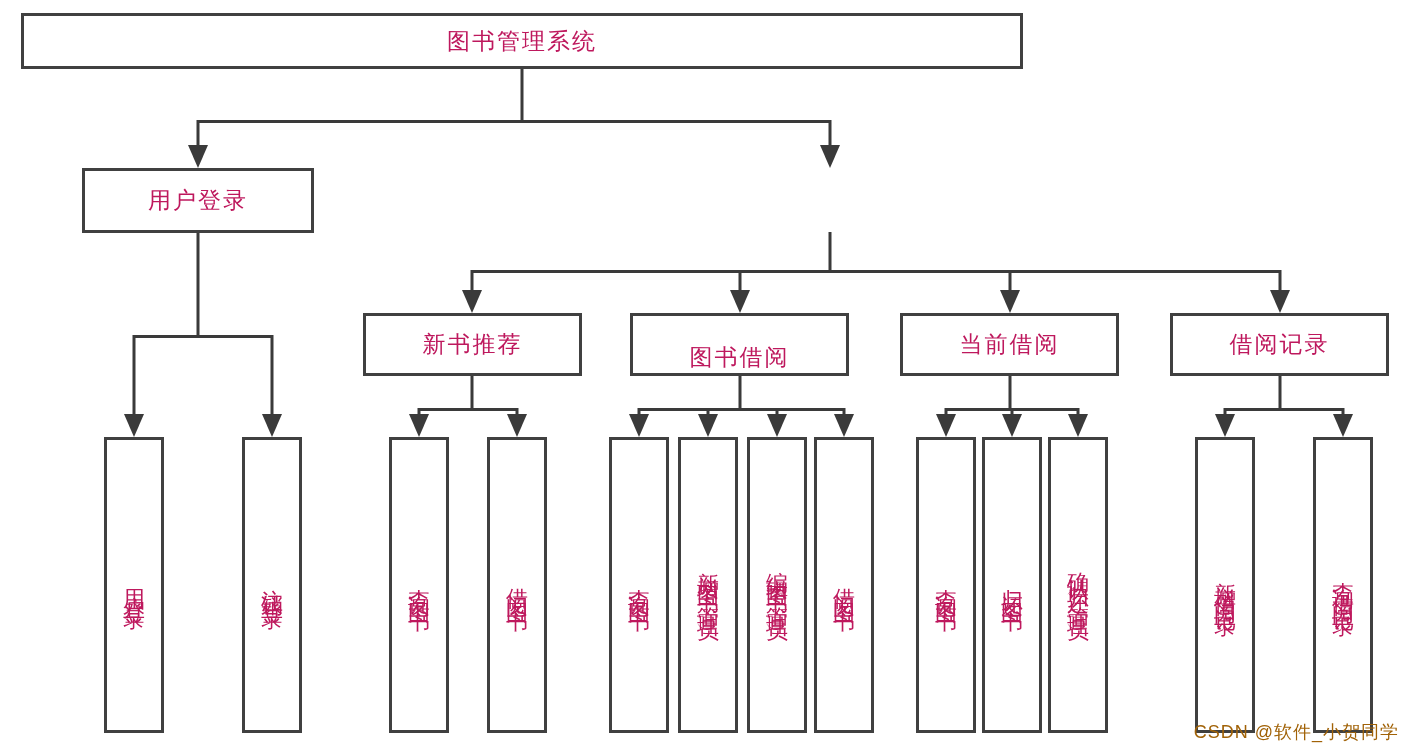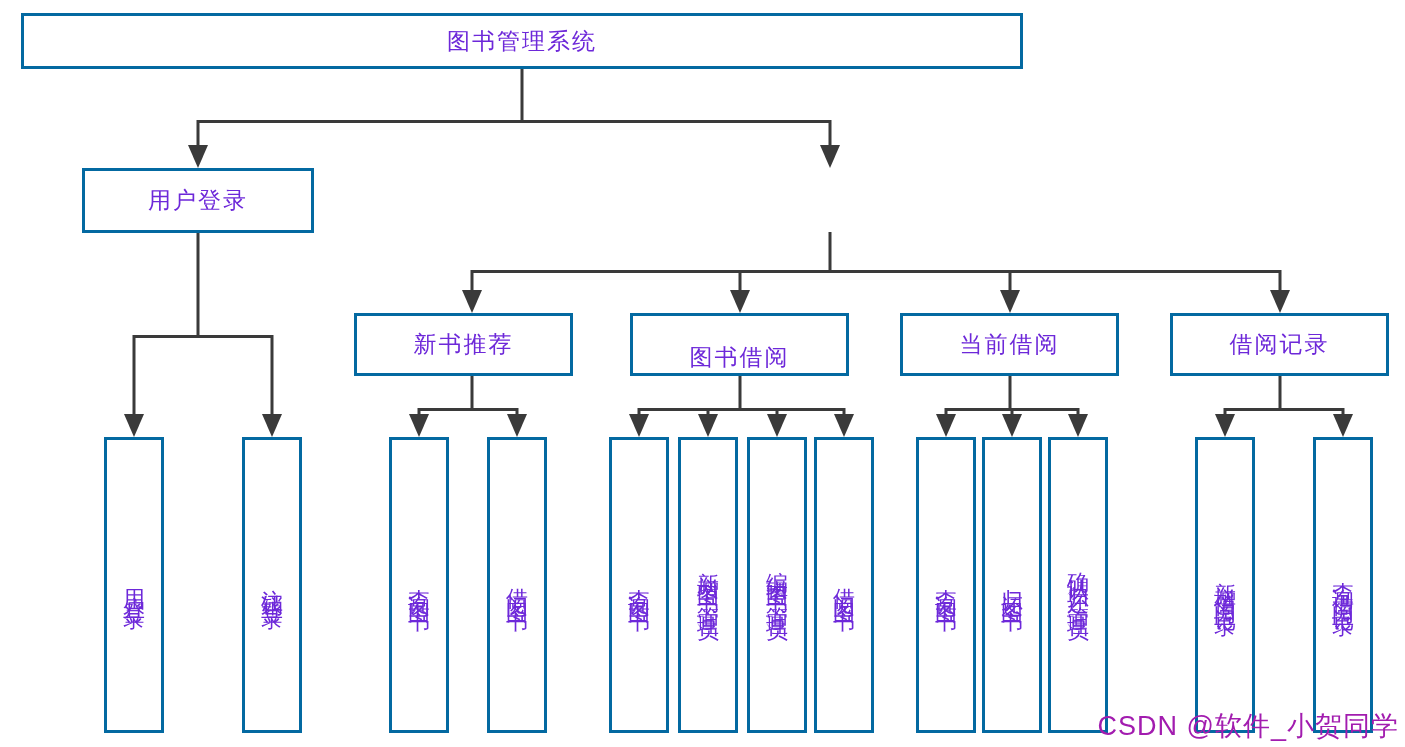--- a/index.html
+++ b/index.html
@@ -13,36 +13,36 @@
     color: #333333;
   }
   #connectors {
     position: absolute;
     left: 0; top: 0;
     width: 1405px; height: 747px;
   }
   .node {
     position: absolute;
     box-sizing: border-box;
-    border: 3px solid #0369a1;
+    border: 3px solid #404040;
     background: #ffffff;
     display: flex;
     align-items: center;
     justify-content: center;
     font-size: 23px;
     letter-spacing: 2px;
-    color: #6d28d9;
+    color: #be185d;
     white-space: nowrap;
   }
   .root-node   { left: 21px;  top: 13px;  width: 1002px; height: 56px; }
   .l2-node     { top: 168px; height: 65px; }
   .l2-a        { left: 82px;  width: 232px; }
   .l2-b        { left: 712px; width: 235px; }
   .l3-node     { top: 313px; height: 63px; width: 219px; }
-  .l3-1 { left: 354px; }
+  .l3-1 { left: 363px; }
   .l3-2 { left: 630px; align-items: flex-end; }
   .l3-3 { left: 900px; text-align: center; }
   .l3-4 { left: 1170px; }
   .leaf {
     top: 437px;
     height: 296px;
     width: 60px;
     letter-spacing: 0;
   }
   .leaf .vtext {
@@ -62,22 +62,22 @@
   .leaf-8  { left: 814px; }
   .leaf-9  { left: 916px; }
   .leaf-10 { left: 982px; }
   .leaf-11 { left: 1048px; }
   .leaf-12 { left: 1195px; }
   .leaf-13 { left: 1313px; }
   .watermark {
     position: absolute;
     right: 6px;
     bottom: 3px;
-    font-size: 27px;
-    color: #a21caf;
+    font-size: 18px;
+    color: #a16207;
     letter-spacing: 1px;
     white-space: nowrap;
   }
 </style>
 </head>
 <body>
 
 <div id="canvas">
 
   <svg id="connectors" viewBox="0 0 1405 747" xmlns="http://www.w3.org/2000/svg">

